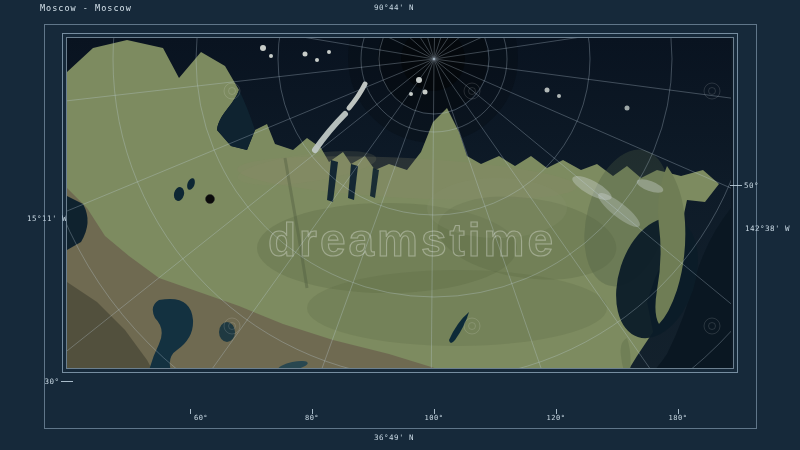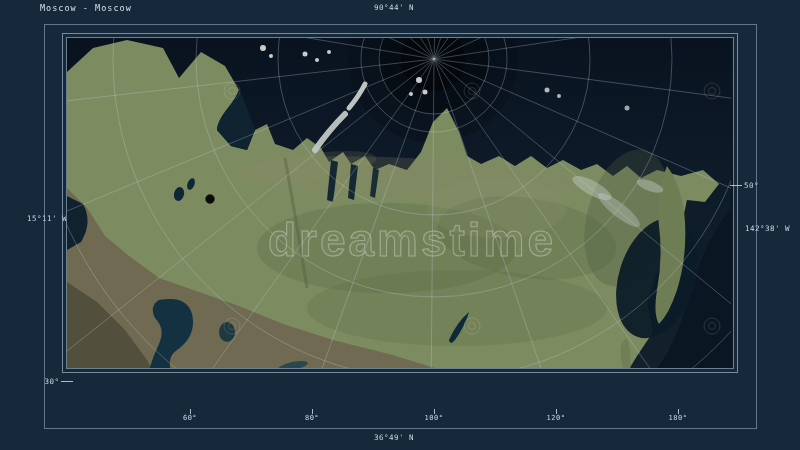--- a/index.html
+++ b/index.html
@@ -211,21 +211,21 @@
             <text x="184" y="349.5">3000 km</text>
             <text x="184" y="361.5">2000 mi</text>
           </g>
       </g>
     </svg>
   </div>
 </div>
 
 <div>
     <div class="btick" style="left: 190px;"></div>
-    <div class="bticklabel" style="left: 170px;">60°</div>
+    <div class="bticklabel" style="left: 181px;">60°</div>
     <div class="btick" style="left: 312px;"></div>
     <div class="bticklabel" style="left: 292px;">80°</div>
     <div class="btick" style="left: 434px;"></div>
     <div class="bticklabel" style="left: 414px;">100°</div>
     <div class="btick" style="left: 556px;"></div>
     <div class="bticklabel" style="left: 536px;">120°</div>
     <div class="btick" style="left: 678px;"></div>
     <div class="bticklabel" style="left: 658px;">180°</div>
   </div>
 

